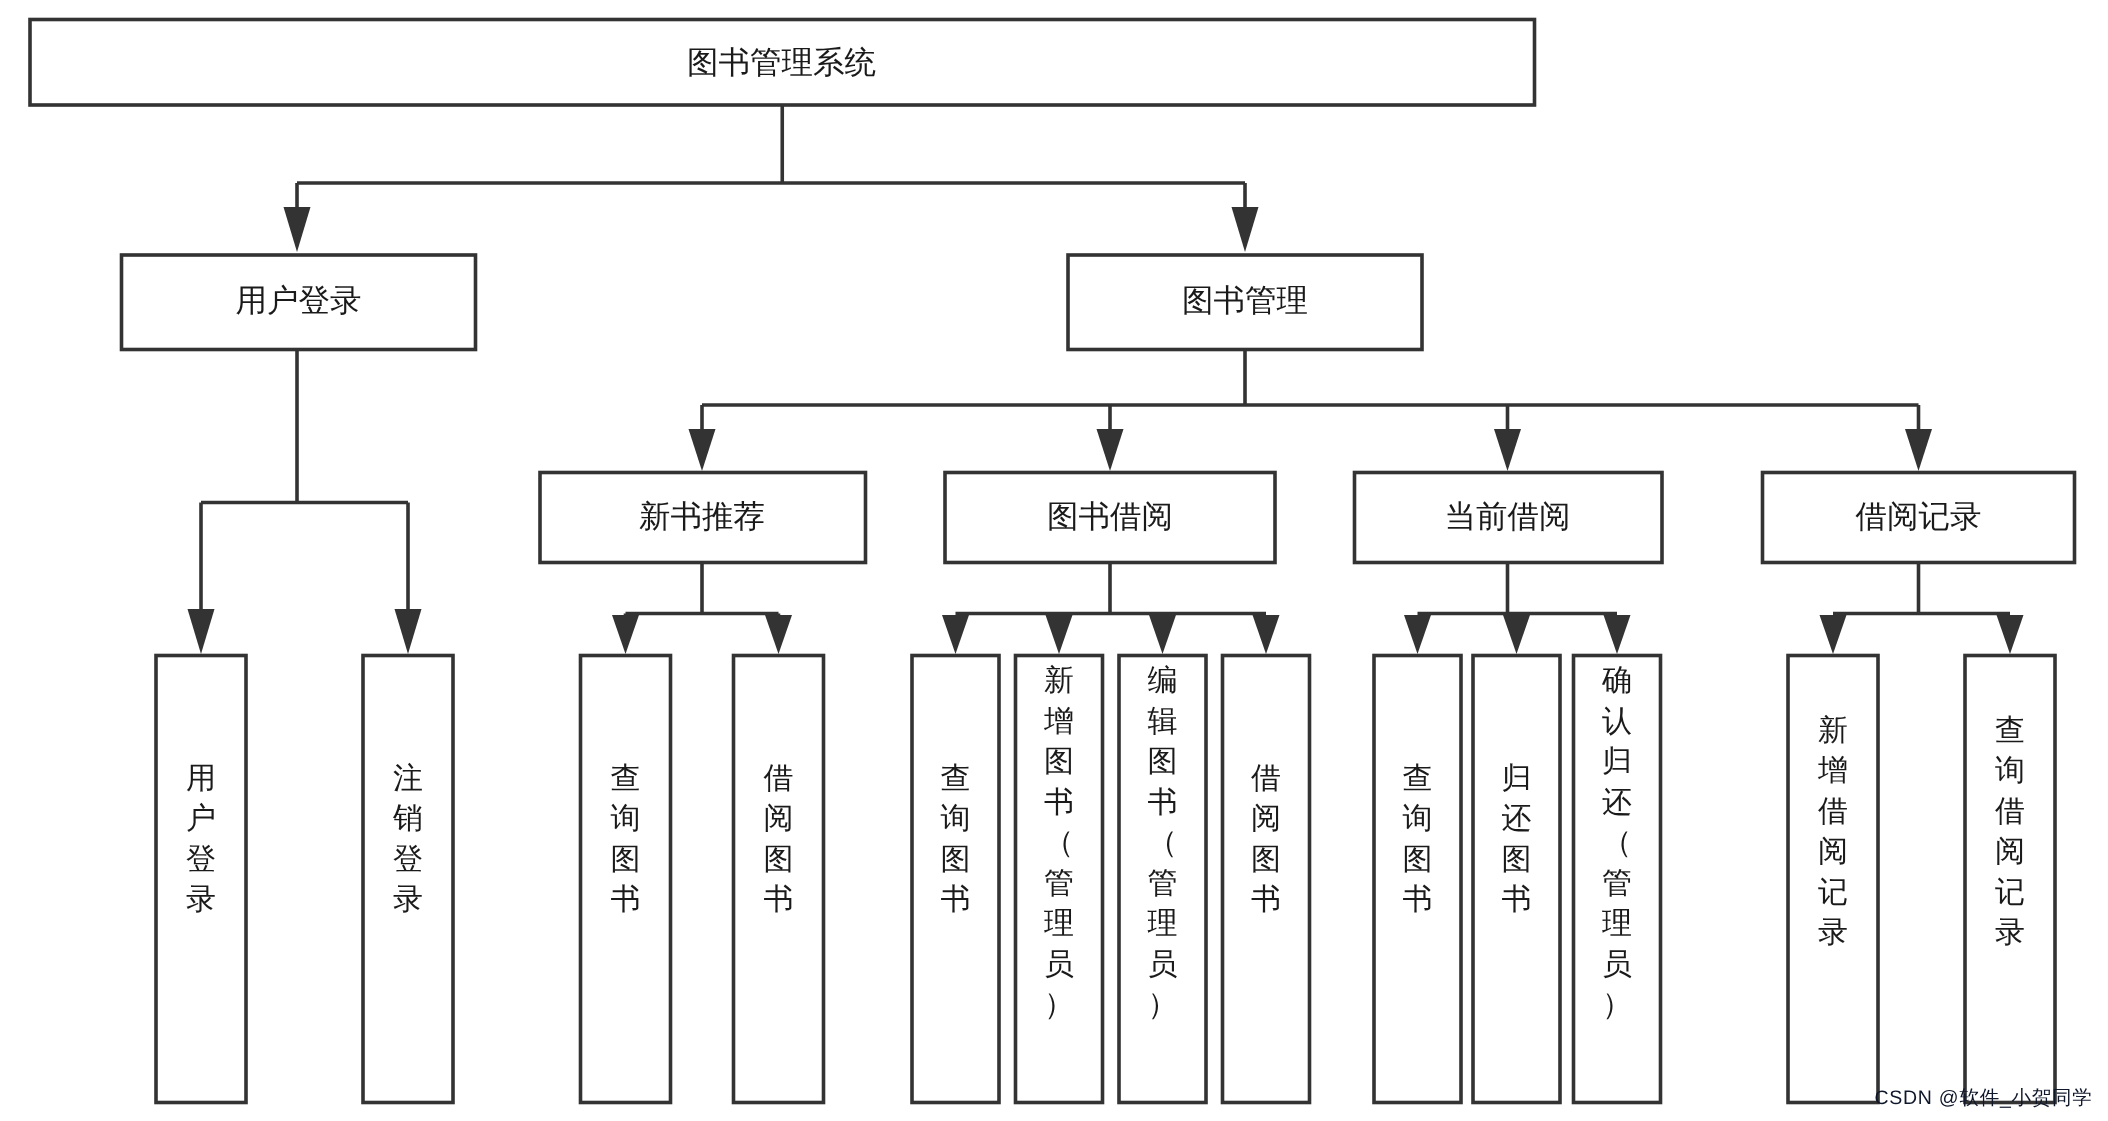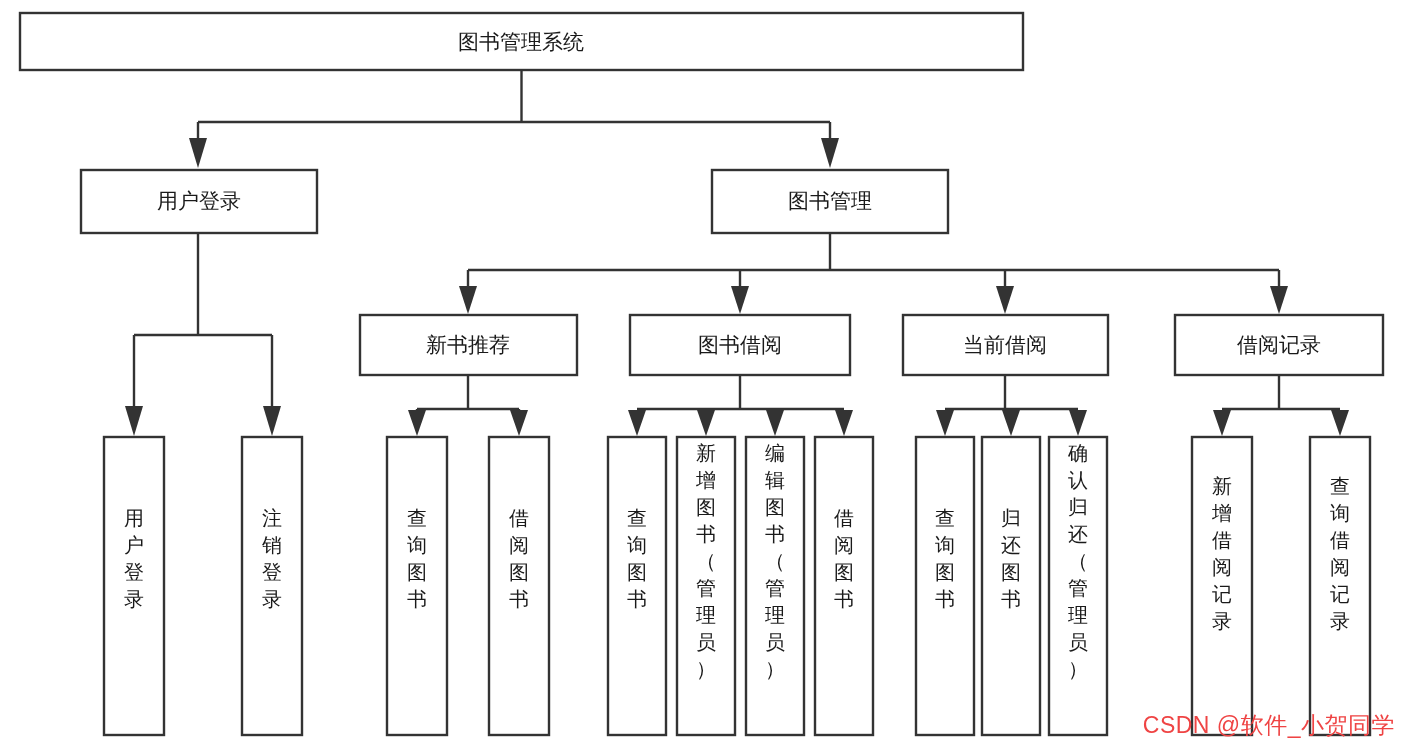--- a/index.html
+++ b/index.html
@@ -53,22 +53,22 @@
   }
   .arrow-head {
     fill: #333333;
     stroke: none;
   }
   .watermark {
     position: absolute;
     right: 10px;
     bottom: 6px;
     font-family: "Liberation Sans", "DejaVu Sans", sans-serif;
-    font-size: 23px;
-    color: #ef4444;
+    font-size: 13px;
+    color: #0f172a;
     white-space: nowrap;
     letter-spacing: 0.5px;
   }
 </style>
 </head>
 <body>
 
 <div id="diagram-root">
 
   <svg id="tree-svg" viewBox="0 0 1405 747" xmlns="http://www.w3.org/2000/svg">

